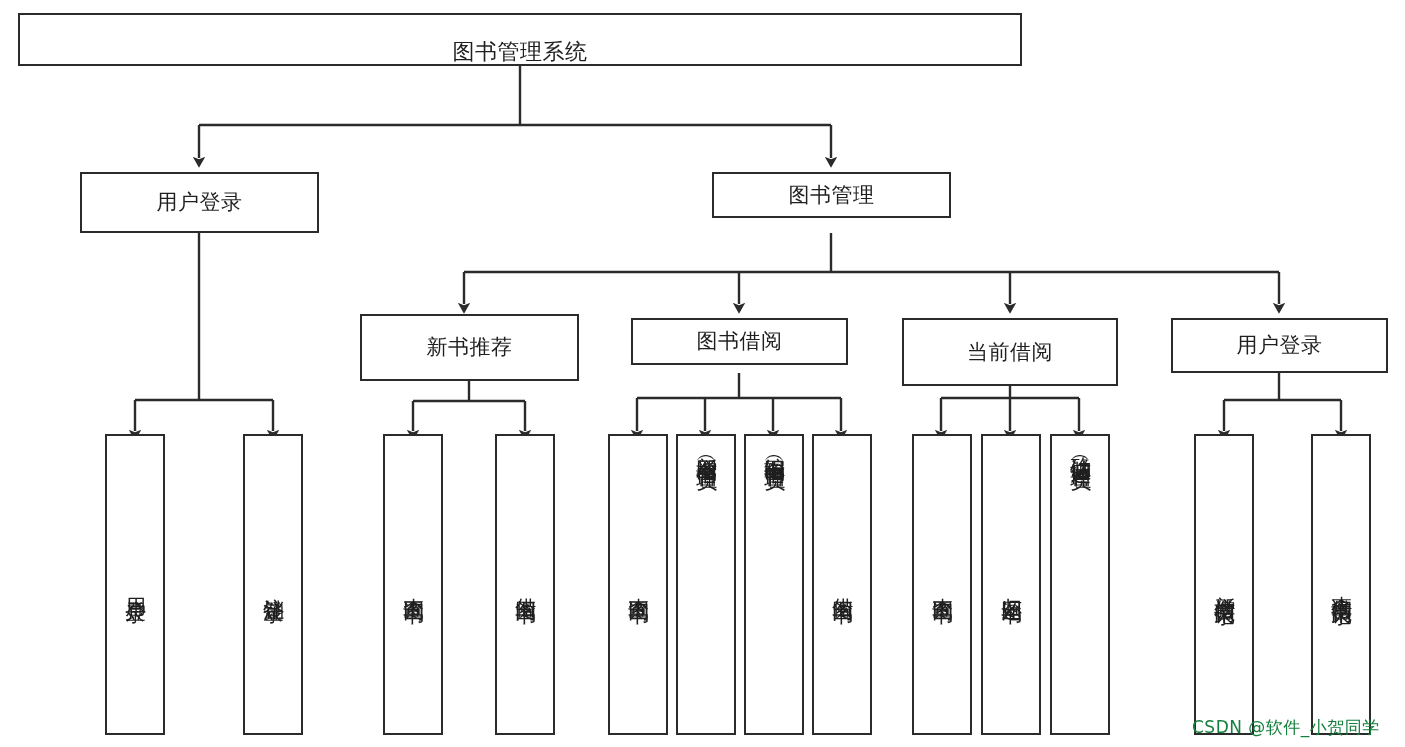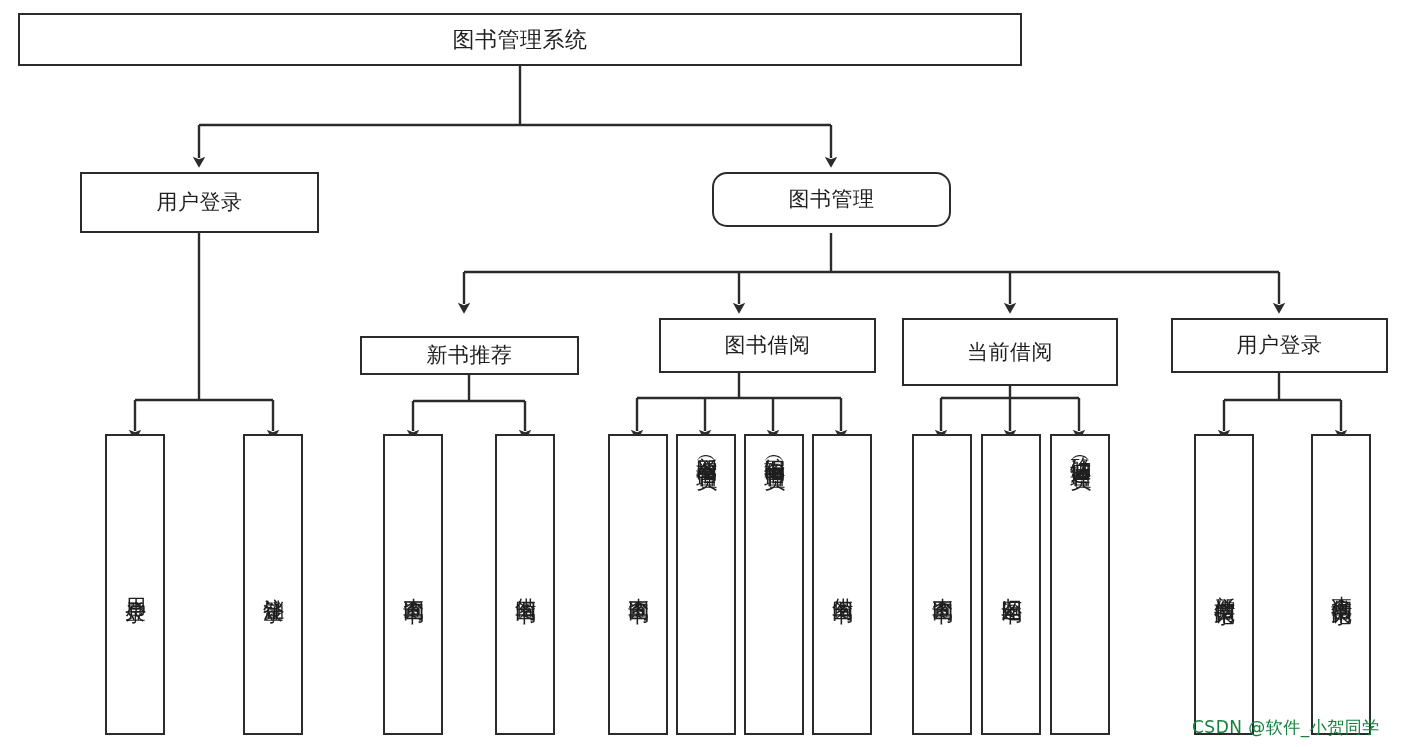--- a/index.html
+++ b/index.html
@@ -132,35 +132,35 @@
       <path d="M1010,398 L1010,431" marker-end="url(#arrow)"></path>
       <path d="M1079,398 L1079,431" marker-end="url(#arrow)"></path>
 
       <path d="M1279,373 L1279,400"></path>
       <path d="M1224,400 L1341,400"></path>
       <path d="M1224,400 L1224,431" marker-end="url(#arrow)"></path>
       <path d="M1341,400 L1341,431" marker-end="url(#arrow)"></path>
     </g>
   </svg>
 
-  <div class="node level0" style="left:18px; top:13px; width:1004px; height:53px;">
+  <div class="node level0" style="left:18px; top:13px; width:1004px; height:53px;align-items:flex-end;">
     <span class="node-label">图书管理系统</span>
   </div>
 
   <div class="node level1" style="left:80px; top:172px; width:239px; height:61px;">
     <span class="node-label">用户登录</span>
   </div>
-  <div class="node level1" style="left:712px; top:172px; width:239px; height:55px;border-radius:15px;">
+  <div class="node level1" style="left:712px; top:172px; width:239px; height:46px;">
     <span class="node-label">图书管理</span>
   </div>
 
-  <div class="node level2" style="left:360px; top:336px; width:219px; height:39px;">
+  <div class="node level2" style="left:360px; top:314px; width:219px; height:67px;">
     <span class="node-label">新书推荐</span>
   </div>
-  <div class="node level2" style="left:631px; top:318px; width:217px; height:55px;margin-left:28px;">
+  <div class="node level2" style="left:631px; top:318px; width:217px; height:47px;">
     <span class="node-label">图书借阅</span>
   </div>
   <div class="node level2" style="left:902px; top:318px; width:216px; height:68px;">
     <span class="node-label">当前借阅</span>
   </div>
   <div class="node level2" style="left:1171px; top:318px; width:217px; height:55px;">
     <span class="node-label">用户登录</span>
   </div>
 
   <div class="node leaf center" style="left:105px; top:434px; width:60px; height:301px;">

